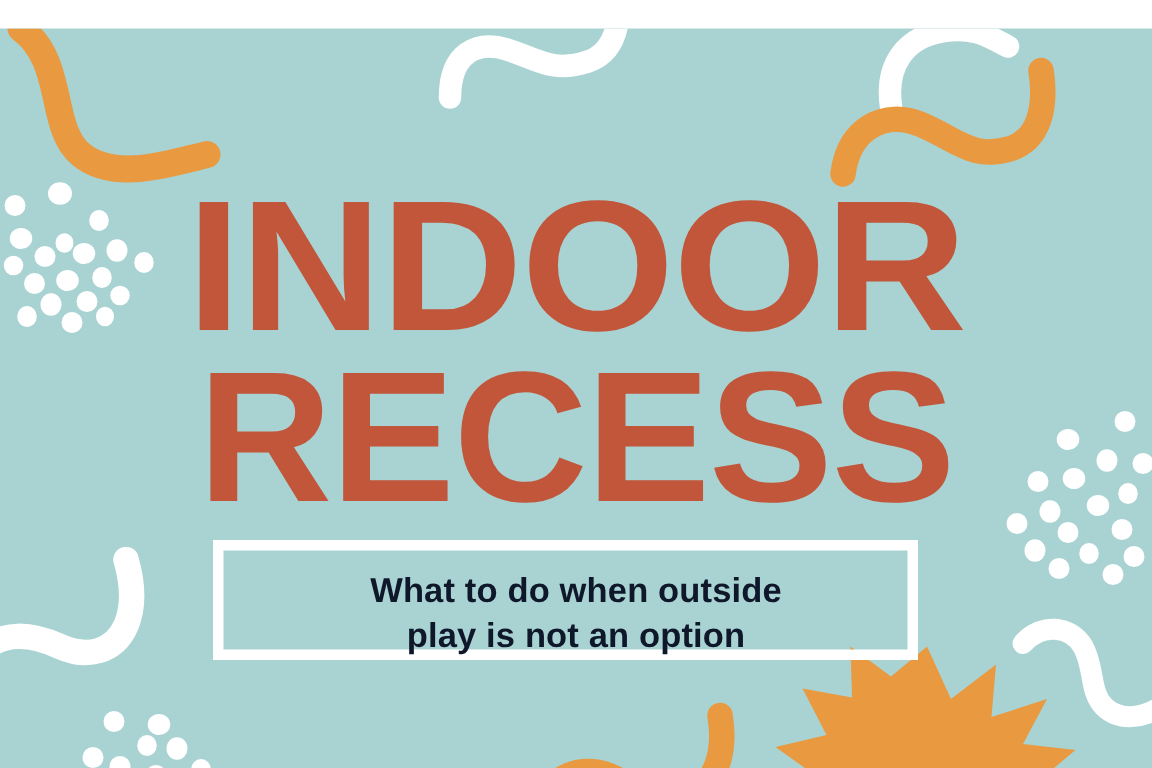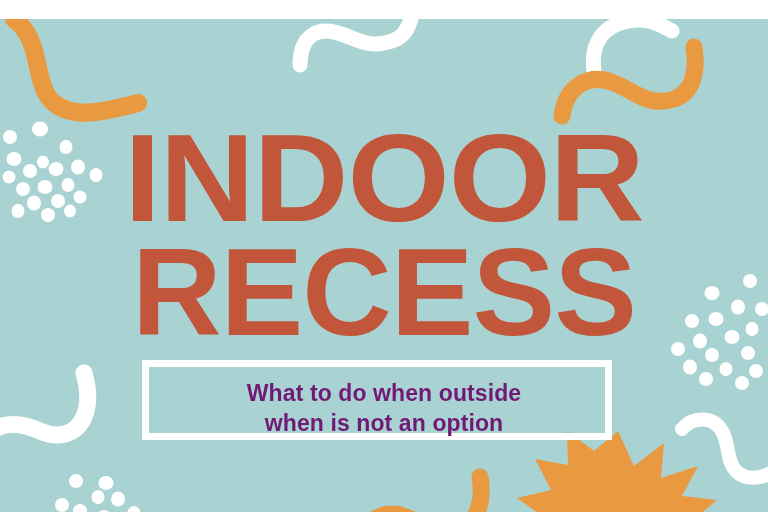--- a/index.html
+++ b/index.html
@@ -65,21 +65,21 @@
     height: 80px;
     box-sizing: border-box;
     border: 7px solid #ffffff;
   }
   #subtitle-text {
     position: absolute;
     left: 0;
     top: 11px;
     width: 470px;
     text-align: center;
-    color: #701a75;
+    color: #0f172a;
     font-family: "Liberation Sans", sans-serif;
     font-weight: bold;
     font-size: 23px;
     line-height: 30px;
     letter-spacing: 0.1px;
   }
   #subtitle-text .l2 {
     display: block;
   }
 </style>
@@ -172,18 +172,18 @@
 
   <div id="content">
 
     <div class="title-line" id="title-indoor">INDOOR</div>
 
     <div class="title-line" id="title-recess">RECESS</div>
 
     <div id="subtitle-box">
       <div id="subtitle-text">
         <span class="l1">What to do when outside</span>
-        <span class="l2">when is not an option</span>
+        <span class="l2">play is not an option</span>
       </div>
     </div>
 
   </div>
 </div>
 
 </body></html>

